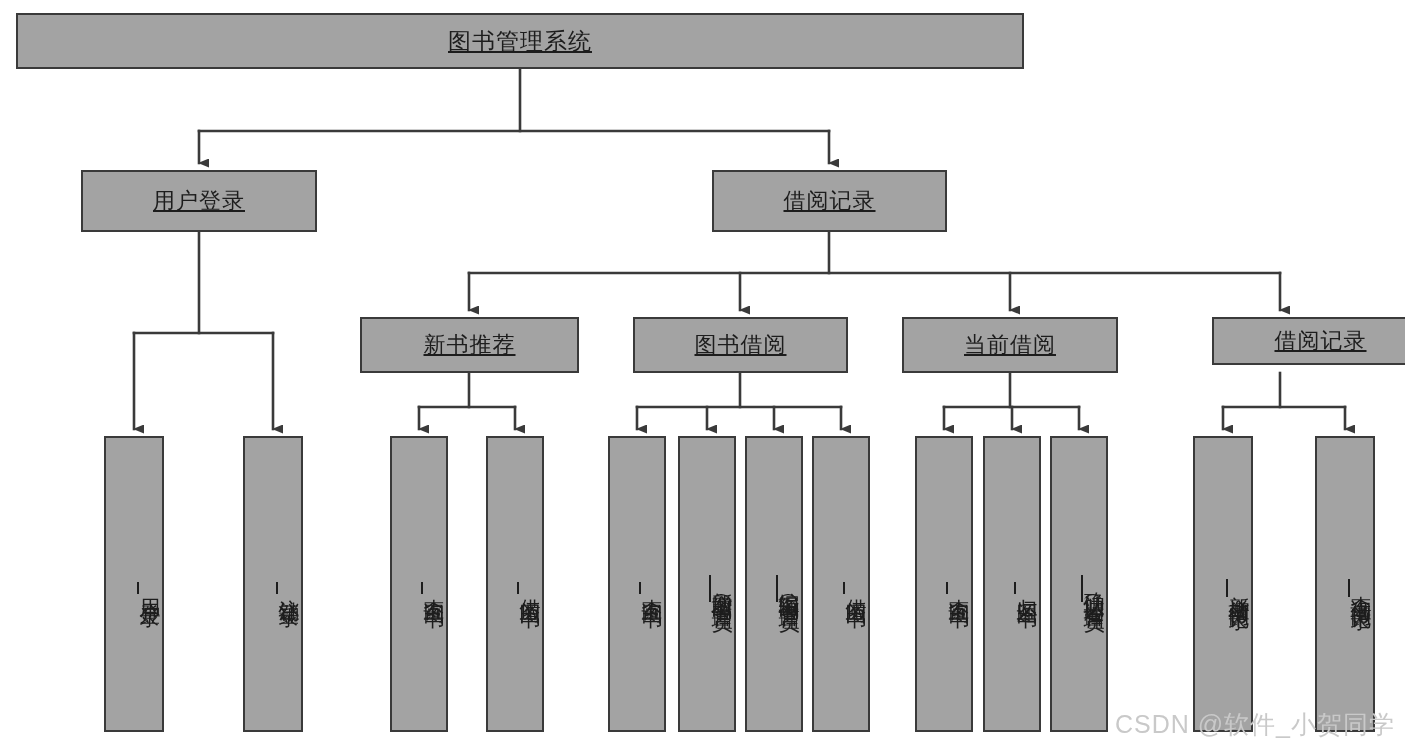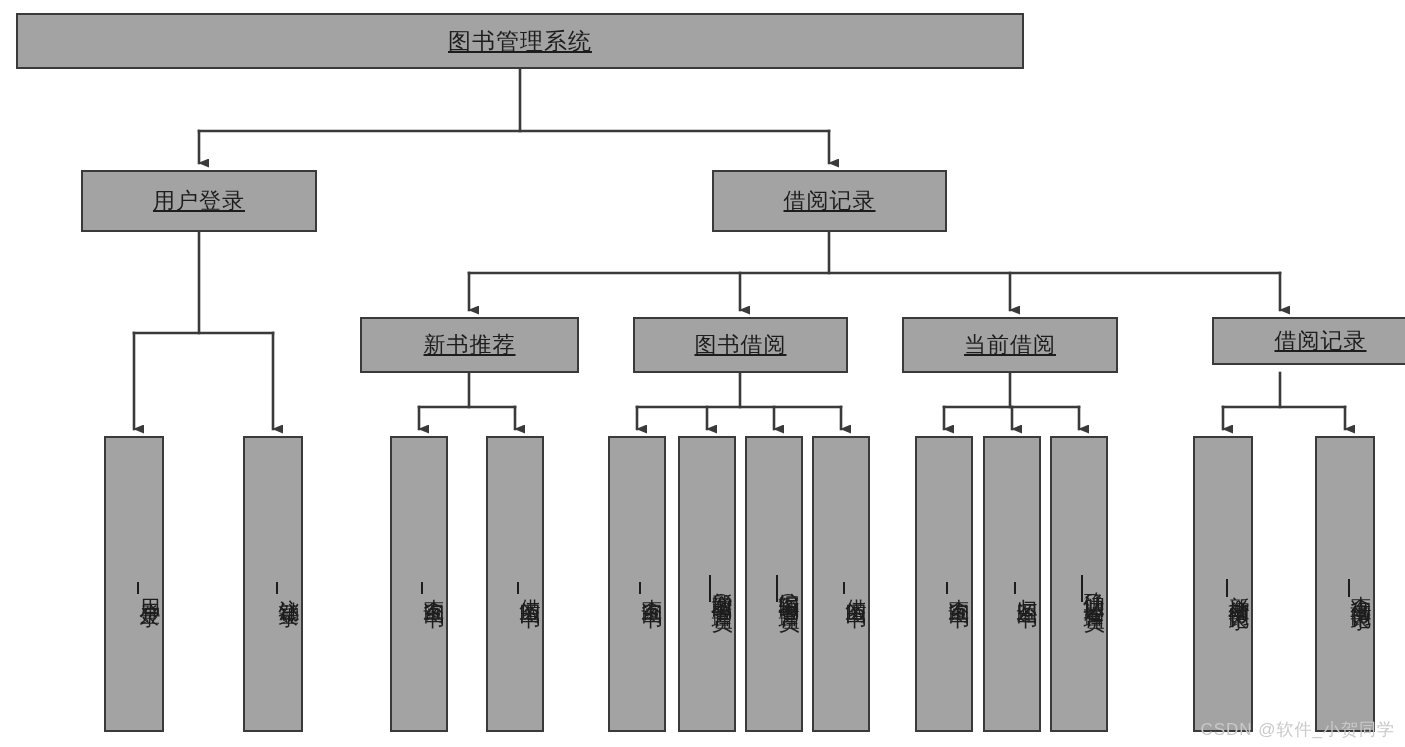--- a/index.html
+++ b/index.html
@@ -58,21 +58,21 @@
     text-orientation: upright;
     display: block;
   }
   .node .node-label {
     display: block;
   }
   #watermark {
     position: absolute;
     right: 10px;
     bottom: 6px;
-    font-size: 17px;
+    font-size: 25px;
     color: #c9c9c9;
     letter-spacing: 1px;
     white-space: nowrap;
     user-select: none;
   }
 </style>
 </head>
 <body>
 
 <div id="diagram-canvas">

